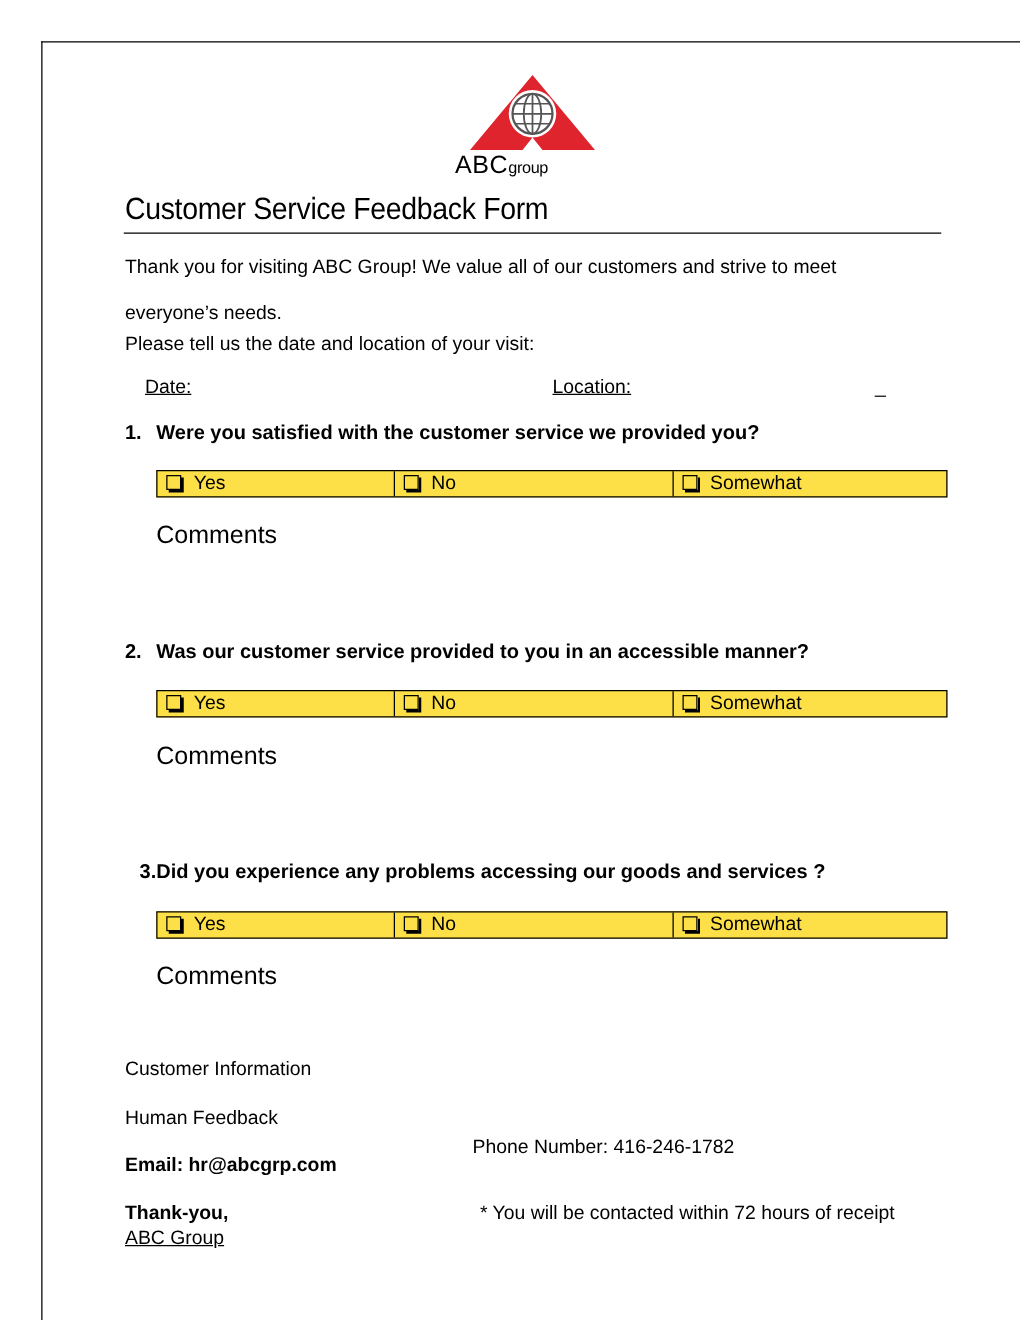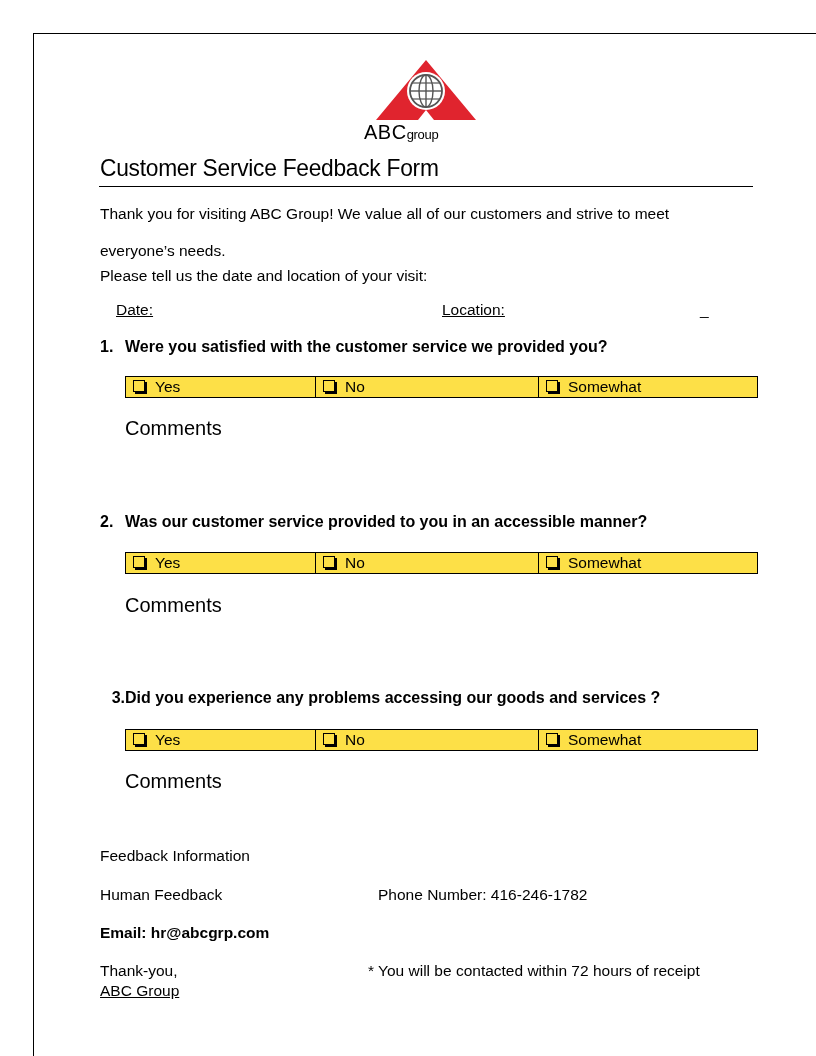--- a/index.html
+++ b/index.html
@@ -113,19 +113,19 @@
       <span>No</span>
     </div>
   <div class="opt-cell" style="flex:1;">
       <span class="cb"></span>
       <span>Somewhat</span>
     </div>
 </div>
 <div class="comments" style="top:770px;">Comments</div>
 <div class="comment-area" style="top:793px; height:40px;"></div>
 
-<div class="t" style="left:100px; top:846px;">Feedback Information</div>
+<div class="t" style="left:100px; top:846px;">Customer Information</div>
 <div class="t" style="left:100px; top:885px;">Human Feedback</div>
-<div class="t" style="left:378px; top:885px;">Phone Number: 416-246-1782</div>
+<div class="t" style="left:378px; top:908px;">Phone Number: 416-246-1782</div>
 <div class="t" style="left:100px; top:923px;font-weight:bold;">Email:  hr@abcgrp.com</div>
-<div class="t" style="left:100px; top:961px;">Thank-you,</div>
+<div class="t" style="left:100px; top:961px;font-weight:bold;">Thank-you,</div>
 <div class="t" style="left:100px; top:981px;text-decoration:underline;">ABC Group</div>
-<div class="t" style="left:368px; top:961px;">* You will be contacted within 72 hours of receipt</div>
+<div class="t" style="left:384px; top:961px;">* You will be contacted within 72 hours of receipt</div>
 
 </body></html>

